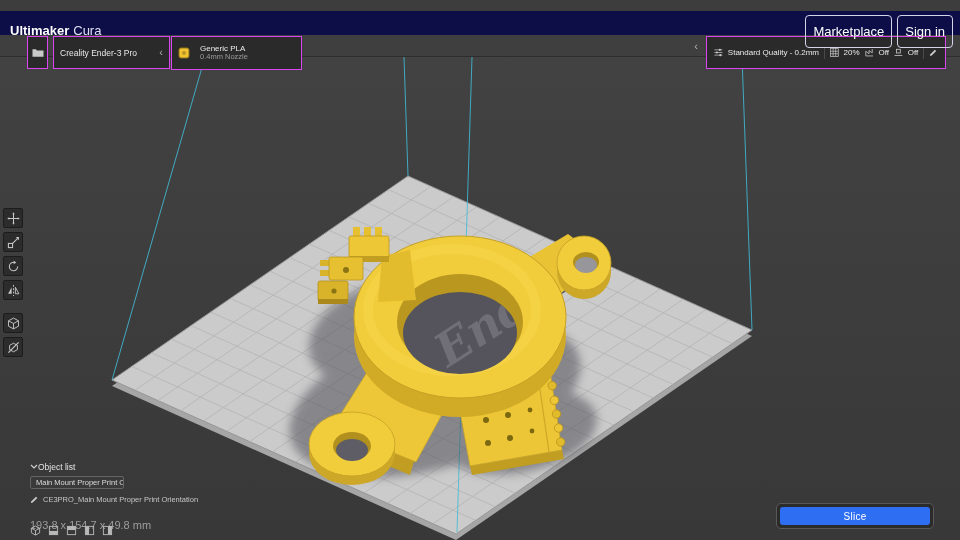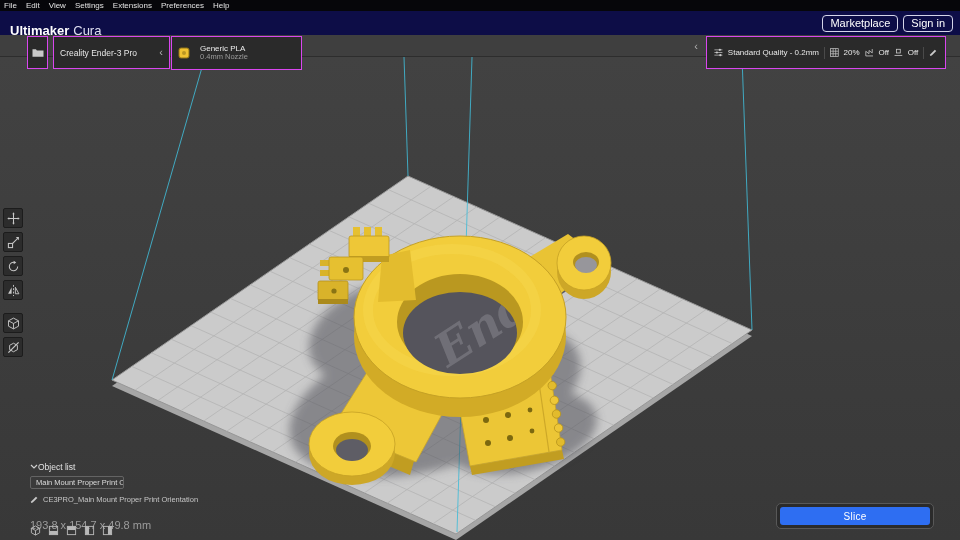--- a/index.html
+++ b/index.html
@@ -13,22 +13,22 @@
 
   
   .header{position:absolute;top:11px;left:0;width:100%;height:24px;background:#0d0d47;z-index:40;}
   .logo{position:absolute;left:10px;top:8px;height:24px;line-height:24px;font-size:13px;color:#fff;white-space:nowrap;}
   .logo .bold{font-weight:700;}
   .logo .light{font-weight:300;color:#e0e0f2;margin-left:4px;}
   .tabs{position:absolute;left:50%;transform:translateX(-50%);top:0;height:24px;display:flex;align-items:center;}
   .tab{height:20px;line-height:20px;padding:0 14px;font-size:9px;letter-spacing:.7px;color:#9a9ac0;border-radius:1px;}
   .tab.active{background:#ffffff;color:#16165c;font-weight:700;}
   .header-actions{position:absolute;right:7px;top:4px;display:flex;gap:5px;}
-  .h-btn{height:15px;line-height:15px;padding:0 7px;border:1px solid #d5d5ea;border-radius:4px;
-         font-size:11px;color:#fff;white-space:nowrap;}
+  .h-btn{height:15px;line-height:15px;padding:8px 7px;border:1px solid #d5d5ea;border-radius:4px;
+         font-size:13px;color:#fff;white-space:nowrap;}
 
   
   .stagebar{position:absolute;top:35px;left:0;width:100%;height:22px;background:#3f3f3f;
             border-bottom:1px solid #2d2d2d;box-sizing:border-box;z-index:35;}
   .panel{position:absolute;top:1px;height:33px;background:#2a2a2a;border:1px solid #d946ef;
          display:flex;align-items:center;box-sizing:border-box;}
   #open-panel{left:27px;width:21px;justify-content:center;}
   #printer-panel{left:53px;width:117px;padding:0 6px;}
   .printer-name{font-size:8.5px;color:#e8e8e8;white-space:nowrap;}
   .chev{margin-left:auto;color:#b0b0b0;font-size:11px;line-height:1;}
@@ -68,29 +68,20 @@
   .slicepanel{position:absolute;right:26px;top:503px;width:158px;height:26px;background:#2b2b2b;
               border:1px solid #585858;border-radius:5px;box-sizing:border-box;padding:3px;z-index:20;}
   .slice-btn{width:100%;height:100%;background:#2e6ef2;border-radius:3px;display:flex;align-items:center;
              justify-content:center;color:#fff;font-size:10px;letter-spacing:.3px;}
 </style>
 </head>
 <body>
 
 <div id="app">
 
-  <div class="menubar">
-    <span>File</span>
-    <span>Edit</span>
-    <span>View</span>
-    <span>Settings</span>
-    <span>Extensions</span>
-    <span>Preferences</span>
-    <span>Help</span>
-  </div>
 
   <div class="header">
     <div class="logo">
       <span class="bold">Ultimaker</span><span class="light">Cura</span>
     </div>
     <div class="header-actions">
       <div class="h-btn">Marketplace</div>
       <div class="h-btn">Sign in</div>
     </div>
   </div>

